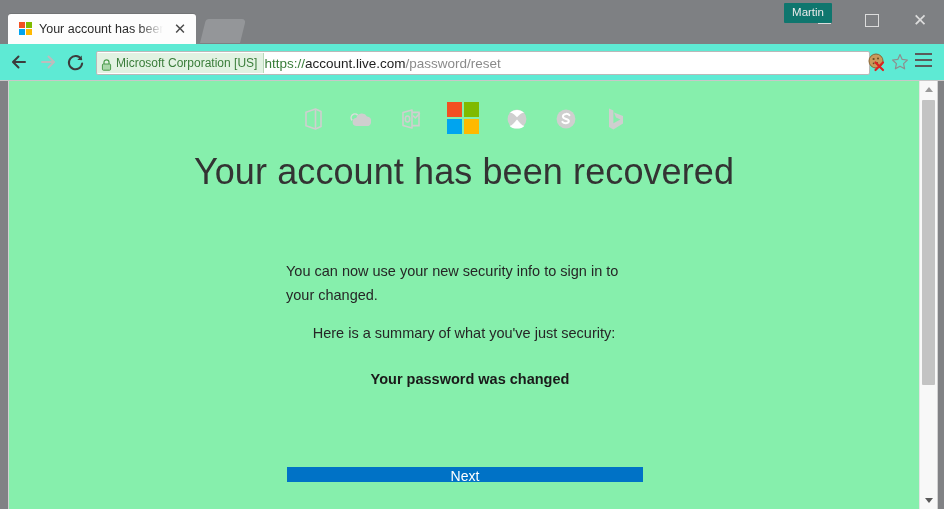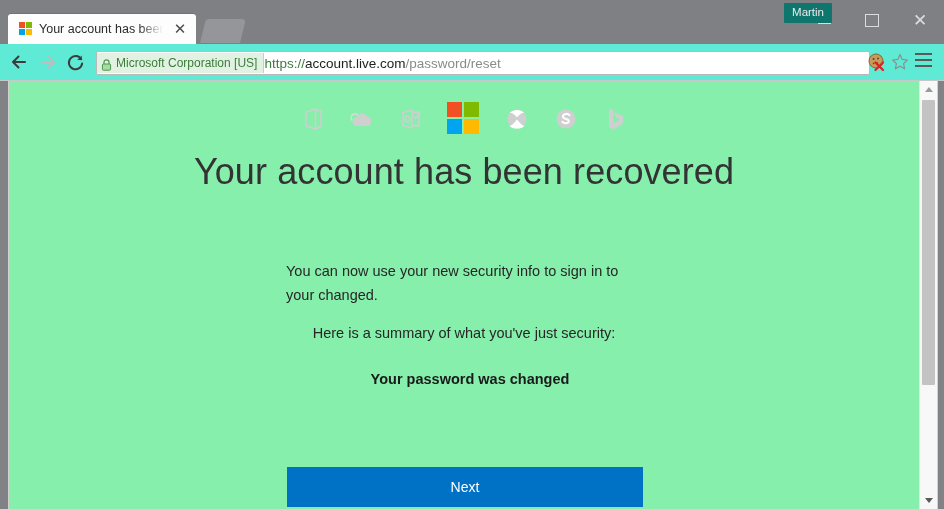--- a/index.html
+++ b/index.html
@@ -116,21 +116,21 @@
   }
   .para2{
     position:absolute;left:0;top:240px;width:910px;margin:0;
     font-size:14.5px;line-height:24px;color:#262626;text-align:center;
   }
   .summary{
     position:absolute;left:0;top:281px;width:910px;margin:6px;
     font-size:14.5px;line-height:22px;color:#1a1a1a;text-align:center;font-weight:bold;
   }
   .next-btn{
-    position:absolute;left:278px;top:386px;width:356px;height:40px;
+    position:absolute;left:278px;top:386px;width:356px;height:15px;
     background:#0072c6;border:none;color:#ffffff;font-size:14px;
     font-family:"Liberation Sans",sans-serif;cursor:pointer;
   }
 
   
   .scrollbar{position:absolute;right:0;top:0;width:17px;height:428px;background:#f8f8f8;border-left:1px solid #e4e4e4;}
   .sb-arrow{position:absolute;left:0;width:17px;height:17px;display:flex;align-items:center;justify-content:center;}
   .sb-up{top:0;} .sb-down{bottom:0;}
   .sb-arrow i{display:block;width:0;height:0;border-left:4px solid transparent;border-right:4px solid transparent;}
   .sb-up i{border-bottom:5px solid #9a9a9a;}

